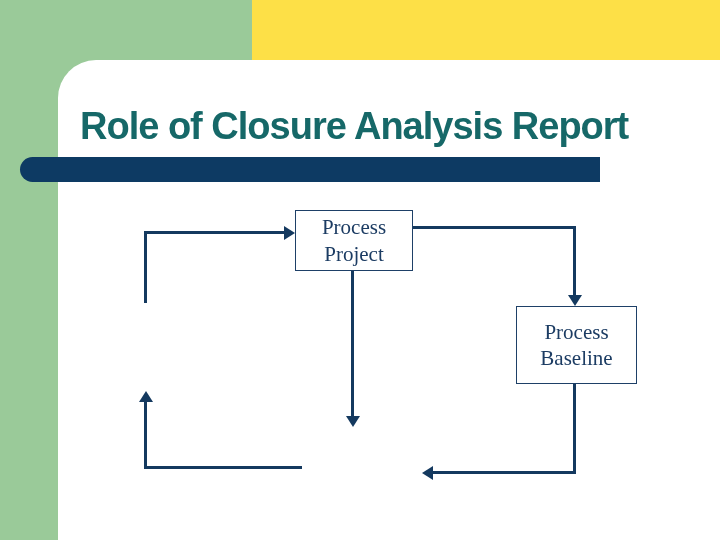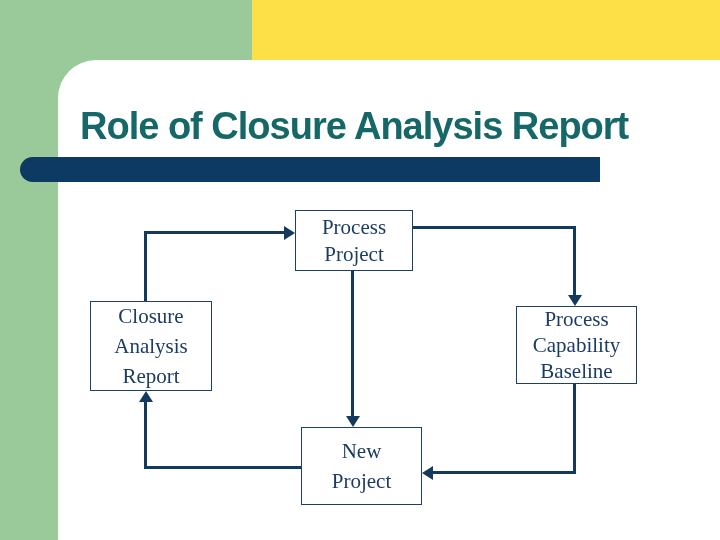--- a/index.html
+++ b/index.html
@@ -90,30 +90,20 @@
 
   <div class="line ln-e-h"></div>
   <div class="line ln-e-v"></div>
   <div class="ah ah-up ah-e"></div>
 
   <div class="dbox" id="box-pd">
     <span class="bline">Process</span>
     <span class="bline">Project</span>
   </div>
 
-  <div class="dbox" id="box-car">
-    <span class="bline">Closure</span>
-    <span class="bline">Analysis</span>
-    <span class="bline">Report</span>
-  </div>
 
   <div class="dbox" id="box-pcb">
     <span class="bline">Process</span>
-    <span class="bline">Capability</span>
     <span class="bline underline">Baseline</span>
   </div>
 
-  <div class="dbox" id="box-np">
-    <span class="bline">New</span>
-    <span class="bline">Project</span>
-  </div>
 
 </div>
 
 </body></html>

